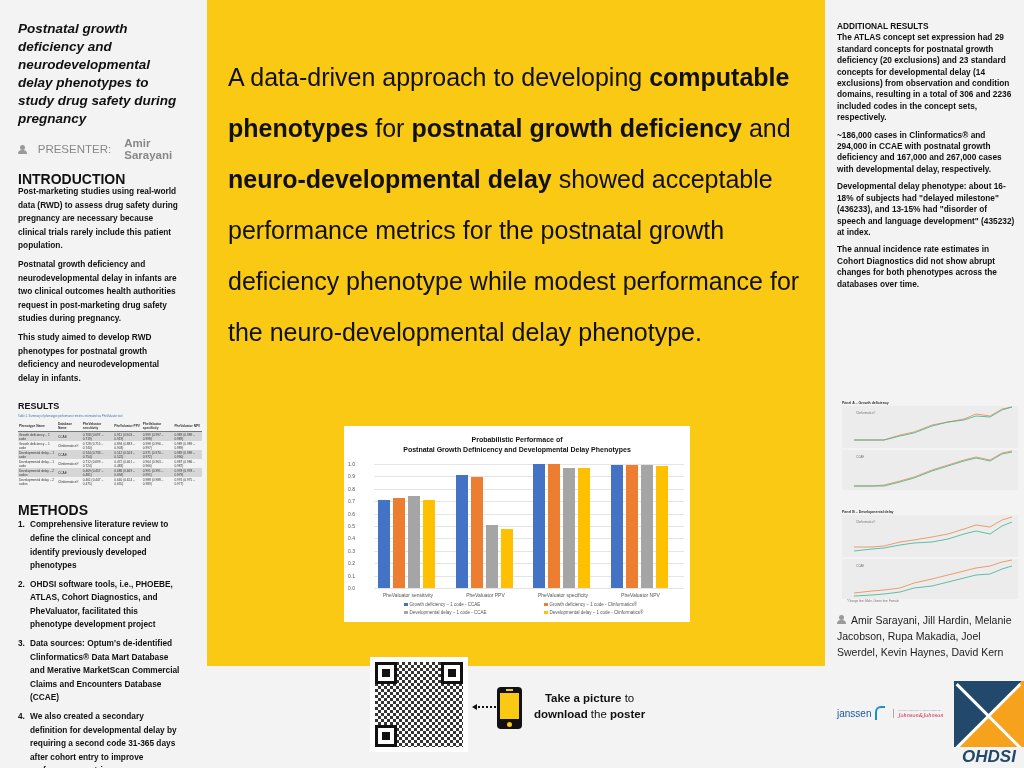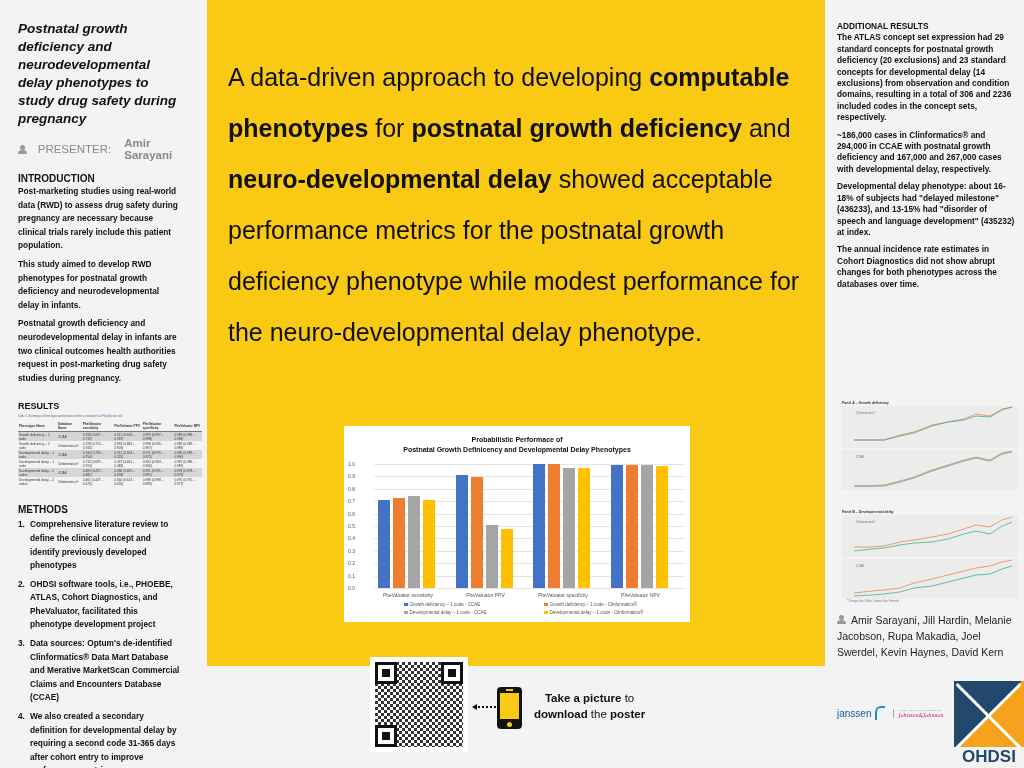--- a/index.html
+++ b/index.html
@@ -7,21 +7,21 @@
   .poster { position: relative; width: 1024px; height: 768px; }
 
   
   .left { position: absolute; left: 0; top: 0; width: 206px; height: 768px; background: #f3f3f3; padding: 20px 24px 0 18px; }
   .title { font-style: italic; font-weight: bold; font-size: 13.5px; line-height: 18px; color: #111; }
   .presenter { margin-top: 9px; font-size: 11.5px; color: #888; display: flex; align-items: center; gap: 13px; }
   .presenter b { color: #888; font-weight: bold; }
   .person-icon { width: 9px; height: 9px; position: relative; display: inline-block; }
   .person-icon::before { content: ""; position: absolute; left: 2px; top: 0; width: 5px; height: 5px; border-radius: 50%; background: #999; }
   .person-icon::after { content: ""; position: absolute; left: 0; top: 5px; width: 9px; height: 4px; border-radius: 4px 4px 0 0; background: #999; }
-  .sec-head { font-weight: bold; font-size: 10px; margin-top: 12px; line-height: 12px; }
+  .sec-head { font-weight: bold; font-size: 14px; margin-top: 12px; line-height: 12px; }
   .para { font-weight: bold; font-size: 8.3px; line-height: 13.6px; margin-bottom: 5px; }
   .results-head { font-weight: bold; font-size: 9px; margin-top: 16px; }
   .tbl-caption { font-size: 2.8px; color: #4a6fa8; margin-top: 3px; margin-bottom: 3px; }
   table.rtable { width: 184px; border-collapse: collapse; font-size: 3.2px; line-height: 4px; color: #333; }
   table.rtable th { text-align: left; font-weight: bold; padding: 1px 1px; border-bottom: 0.5px solid #777; }
   table.rtable td { padding: 0.5px 1px; vertical-align: middle; }
   table.rtable tr.shade td { background: #d6d6d6; }
   .methods { margin-top: 18px; }
   ol.mlist { list-style: none; margin-top: 2px; }
   ol.mlist li { display: flex; font-weight: bold; font-size: 8.3px; line-height: 13.6px; margin-bottom: 5px; }
@@ -71,39 +71,39 @@
   .authors .person-icon { margin-right: 5px; }
   .janssen { position: absolute; left: 11px; top: 706px; font-size: 10px; color: #1a5aa0; display: flex; align-items: center; gap: 4px; }
   .janssen .swoosh { width: 10px; height: 14px; border-left: 2px solid #1a8fd0; border-top: 2px solid #1a8fd0; border-radius: 6px 0 0 0; }
   .jnj { display: flex; flex-direction: column; border-left: 0.5px solid #aaa; padding-left: 4px; margin-left: 4px; }
   .jnj .small { font-size: 2.5px; color: #999; }
   .jnj .script { font-size: 5px; color: #c8102e; font-style: italic; font-family: "DejaVu Serif", serif; }
   .ohdsi { position: absolute; left: 128px; top: 681px; width: 70px; height: 87px; }
   .ohdsi .mark { position: absolute; left: 0; top: 0; width: 70px; height: 66px; background: linear-gradient(135deg, #22496b 0 50%, #f7a21c 50% 100%); overflow: hidden; }
   .ohdsi .mark::before { content: ""; position: absolute; left: 33px; top: -10px; width: 3px; height: 90px; background: #fff; transform: rotate(45deg); }
   .ohdsi .mark::after { content: ""; position: absolute; left: 33px; top: -10px; width: 3px; height: 90px; background: #fff; transform: rotate(-45deg); }
-  .ohdsi .word { position: absolute; left: 0; top: 66px; width: 70px; text-align: center; font-weight: bold; font-size: 17px; color: #22496b; }
+  .ohdsi .word { position: absolute; left: 0; top: 66px; width: 70px; text-align: center; font-weight: bold; font-size: 17px; color: #22496b; font-style: italic; }
 </style>
 </head>
 <body>
 
 <div class="poster">
 
   <div class="left">
     <div class="title">Postnatal growth deficiency and neurodevelopmental delay phenotypes to study drug safety during pregnancy</div>
     <div class="presenter">
       <span class="person-icon"></span>
       <span>PRESENTER:</span>
       <b>Amir Sarayani</b>
     </div>
 
     <div class="sec-head">INTRODUCTION</div>
     <div class="para">Post-marketing studies using real-world data (RWD) to assess drug safety during pregnancy are necessary because clinical trials rarely include this patient population.</div>
+    <div class="para">Postnatal growth deficiency and neurodevelopmental delay in infants are two clinical outcomes health authorities request in post-marketing drug safety studies during pregnancy.</div>
     <div class="para">This study aimed to develop RWD phenotypes for postnatal growth deficiency and neurodevelopmental delay in infants.</div>
-    <div class="para">Postnatal growth deficiency and neurodevelopmental delay in infants are two clinical outcomes health authorities request in post-marketing drug safety studies during pregnancy.</div>
 
     <div class="results-head">RESULTS</div>
     <div class="tbl-caption">Table 1. Summary of phenotype performance metrics estimated via PheValuator tool</div>
     <table class="rtable">
       <thead>
         <tr>
           <th>Phenotype Name</th>
           <th>Database Name</th>
           <th>PheValuator sensitivity</th>
           <th>PheValuator PPV</th>

